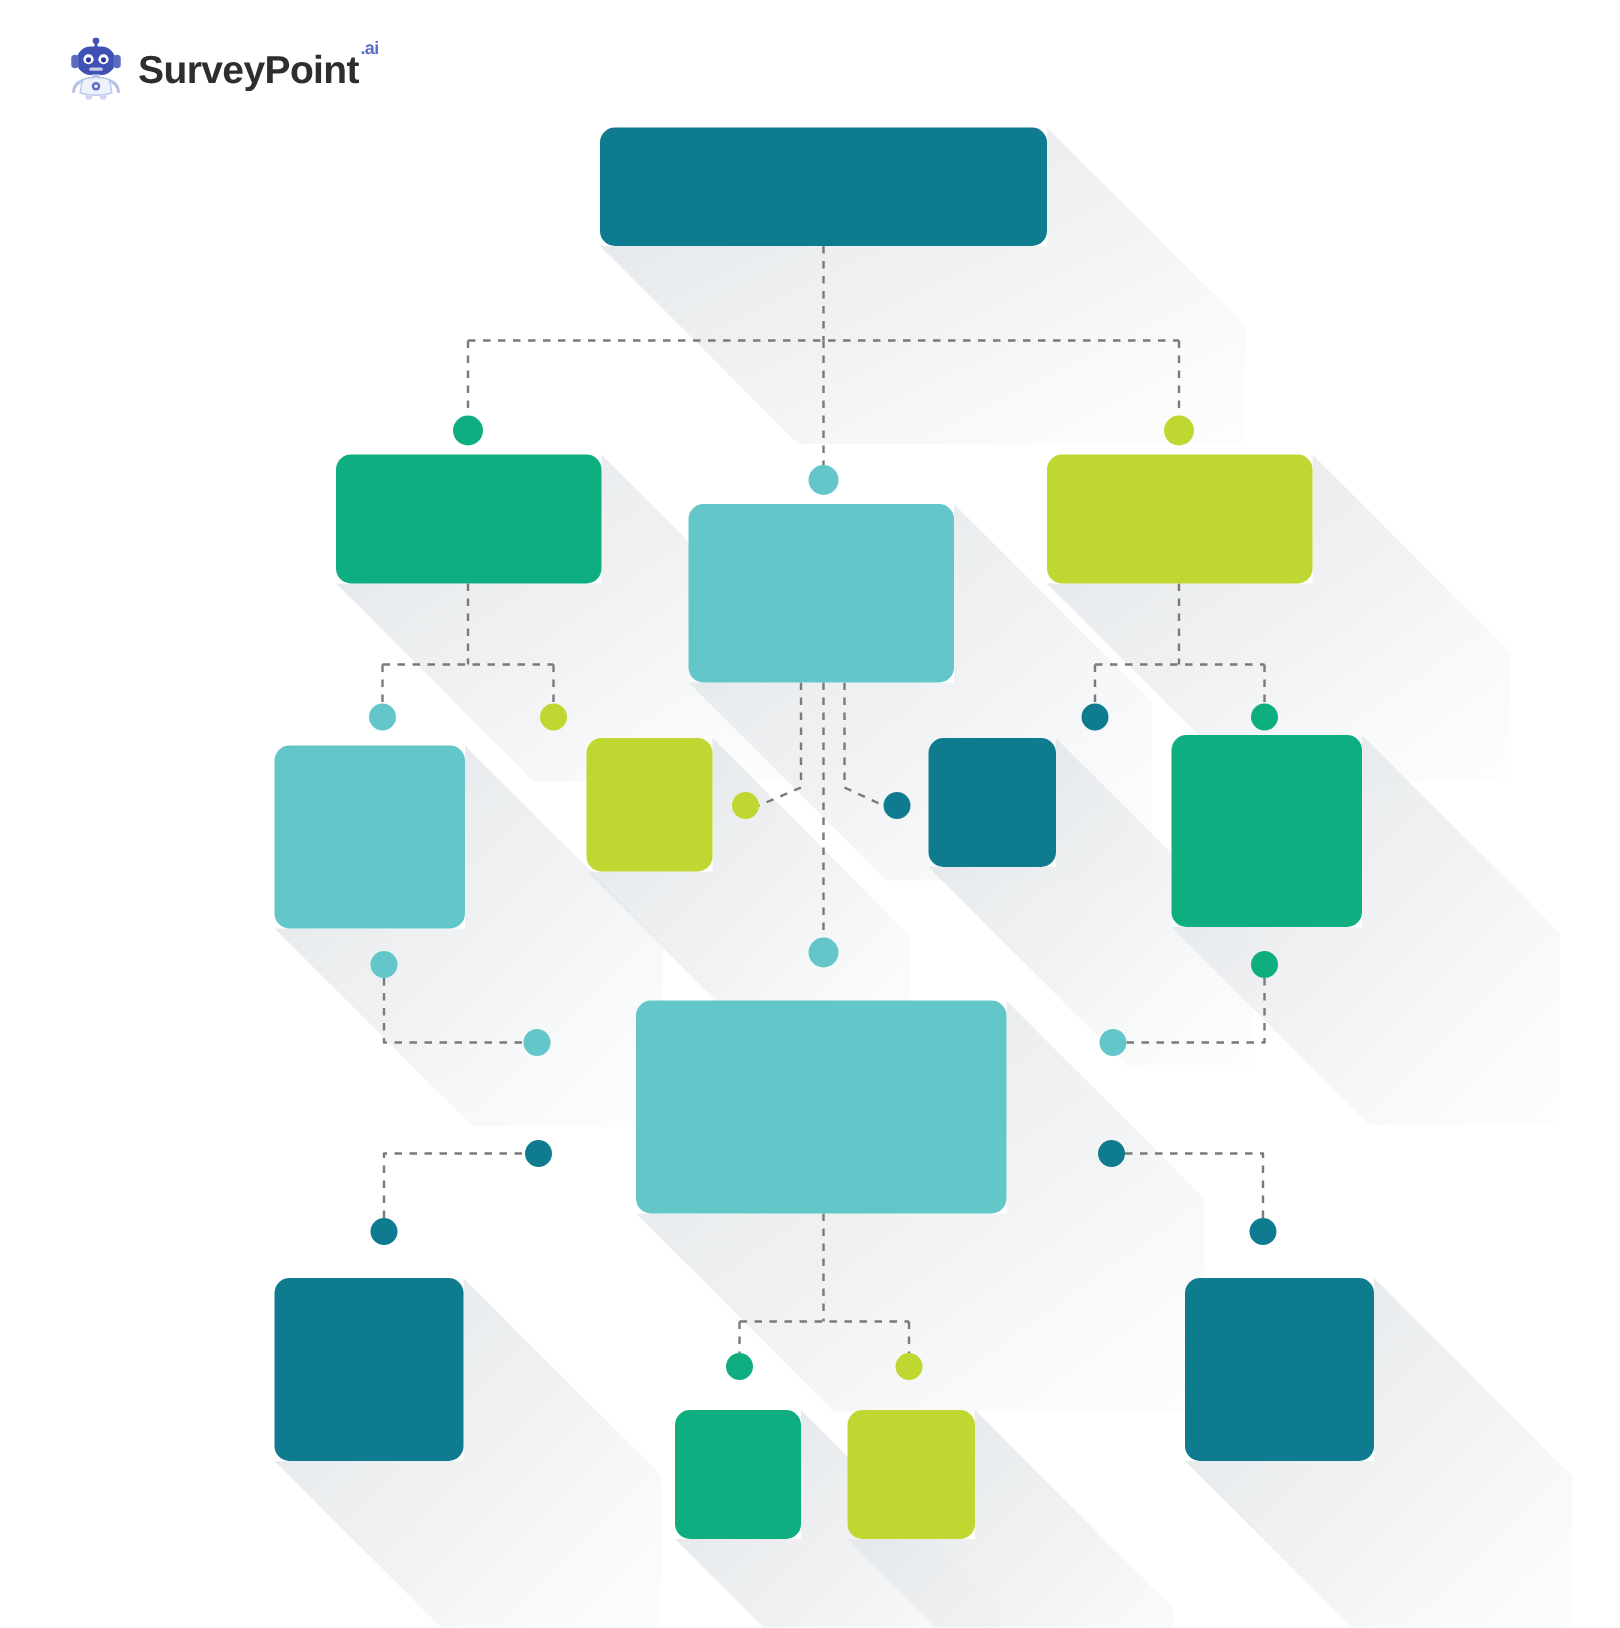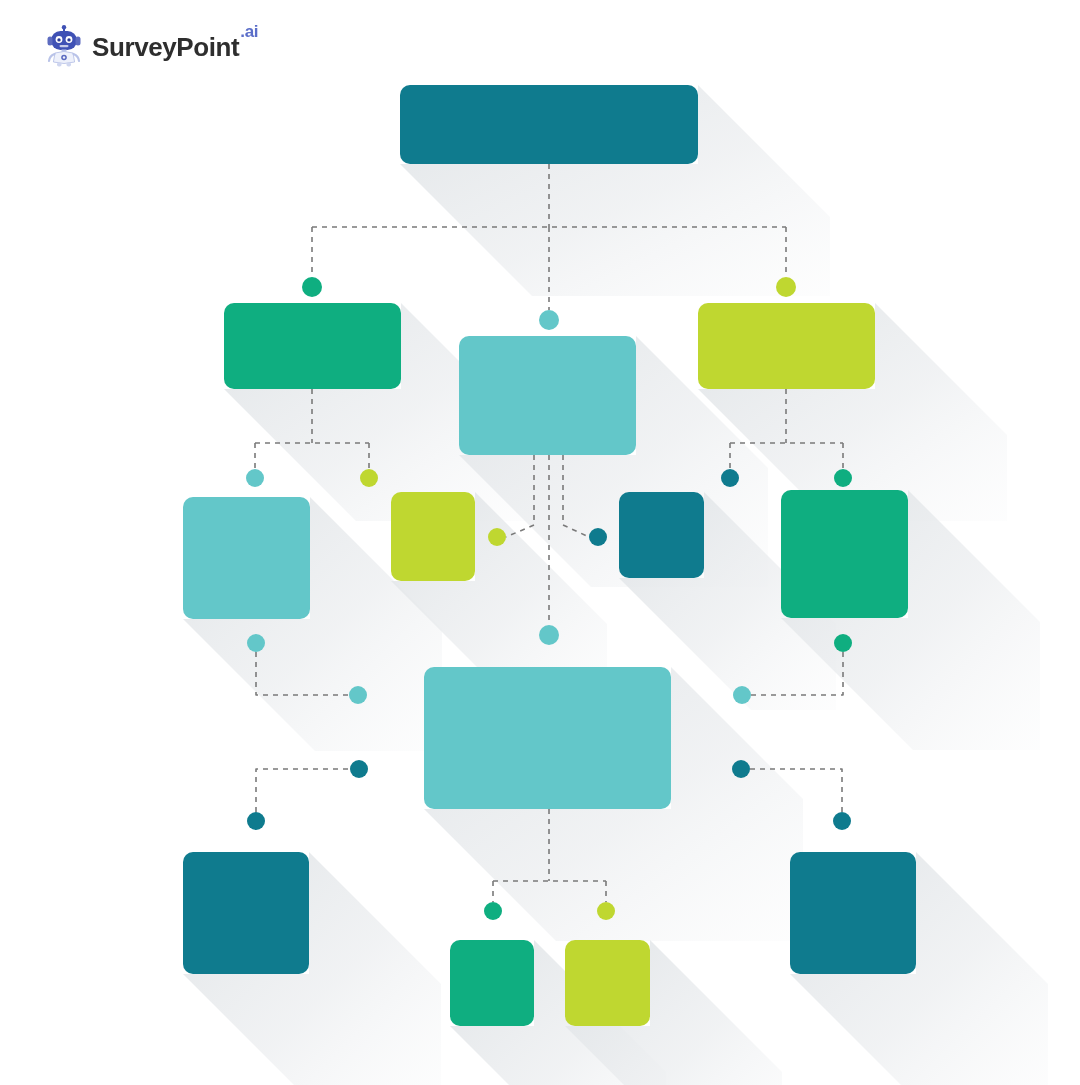--- a/index.html
+++ b/index.html
@@ -23,21 +23,21 @@
     font-size:26px;
     font-weight:600;
     color:#2e2e2e;
     letter-spacing:-0.4px;
     line-height:1;
     position:relative;
     white-space:nowrap;
     font-family:"Liberation Sans", sans-serif;
   }
   #logo-sup{
-    font-size:17px;
+    font-size:12px;
     color:#5b6ec9;
     font-weight:700;
     vertical-align:super;
     position:relative;
     top:-9px;
     left:1px;
   }
 
   
   #diagram{

